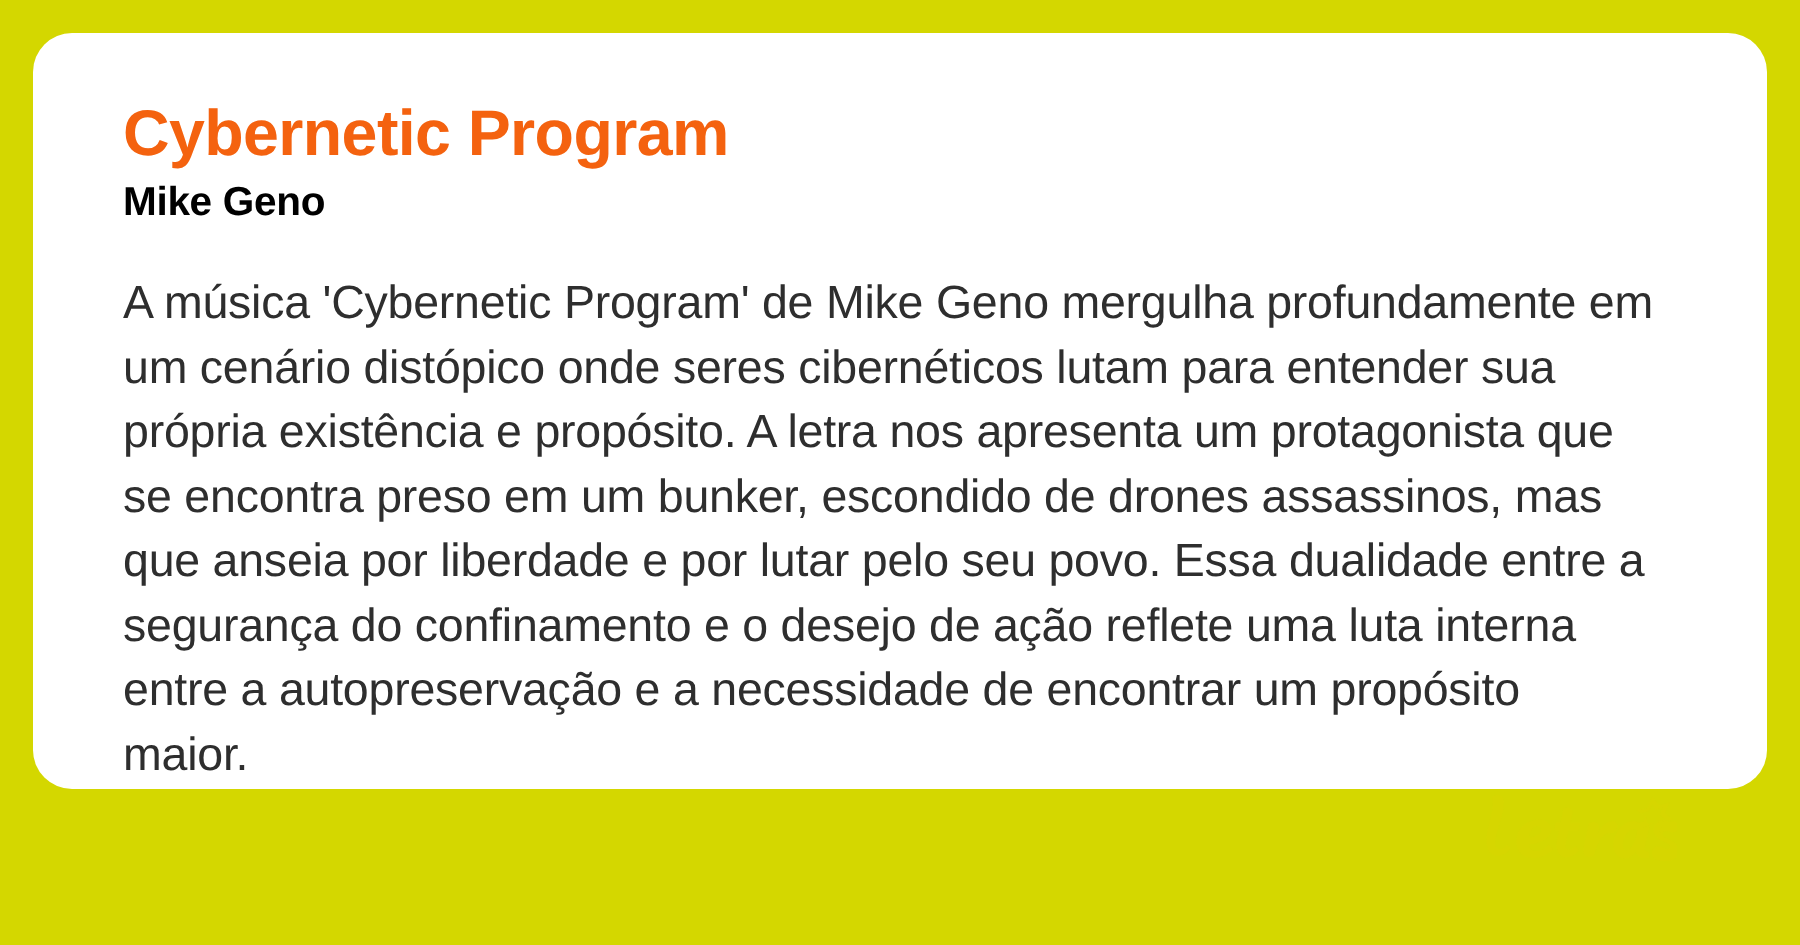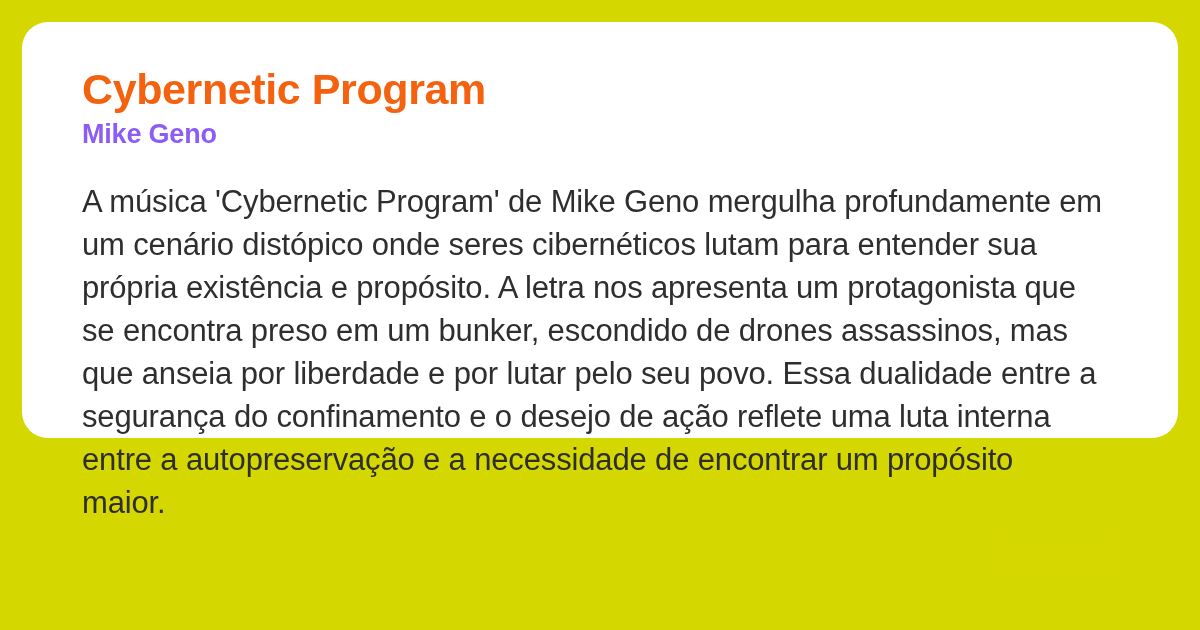--- a/index.html
+++ b/index.html
@@ -13,21 +13,21 @@
     background: #d4d700;
     font-family: "Liberation Sans", "DejaVu Sans", sans-serif;
     overflow: hidden;
   }
 
   .share-card {
     position: absolute;
     left: 22px;
     top: 22px;
     width: 1156px;
-    height: 416px;
+    height: 504px;
     background: #ffffff;
     border-radius: 26px;
     box-sizing: border-box;
     padding: 44px 58px 30px 60px;
     display: flex;
     flex-direction: column;
   }
 
   .song-title {
     font-size: 43px;
@@ -35,21 +35,21 @@
     color: #f4620f;
     line-height: 1.08;
     letter-spacing: -0.4px;
     margin: 0 0 8px 0;
     white-space: nowrap;
   }
 
   .artist-name {
     font-size: 27px;
     font-weight: bold;
-    color: #8b5cf6;
+    color: #000000;
     line-height: 1.1;
     letter-spacing: -0.2px;
     margin: 0 0 30px 0;
   }
 
   .summary-text {
     font-size: 31px;
     font-weight: normal;
     color: #2e2e2e;
     line-height: 43px;

